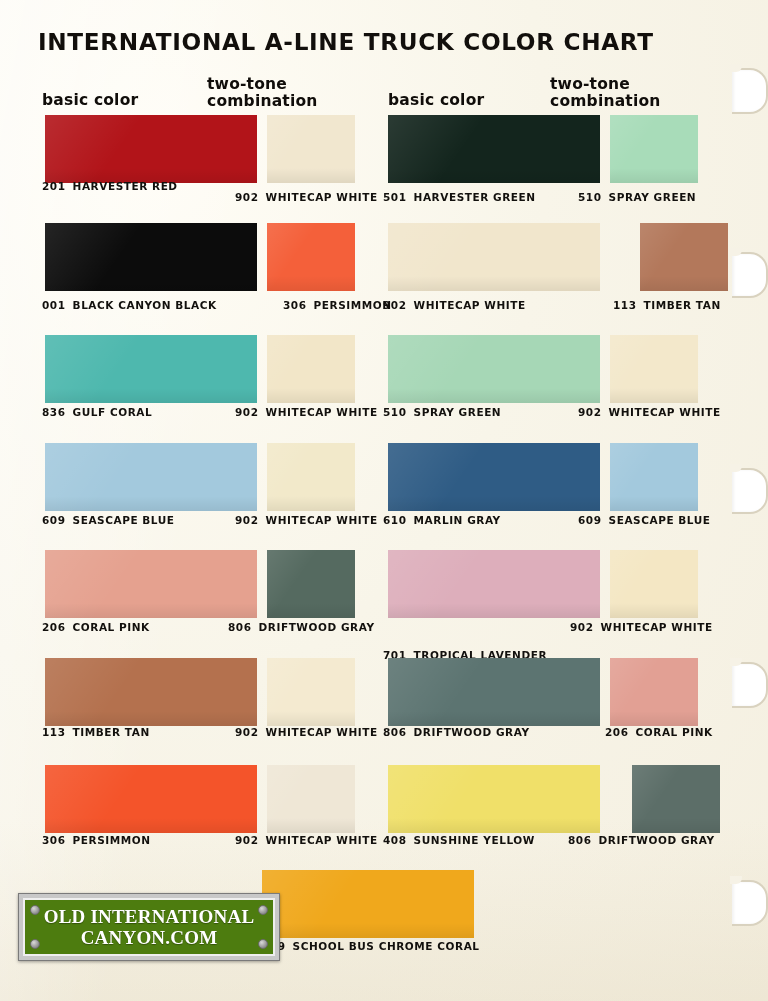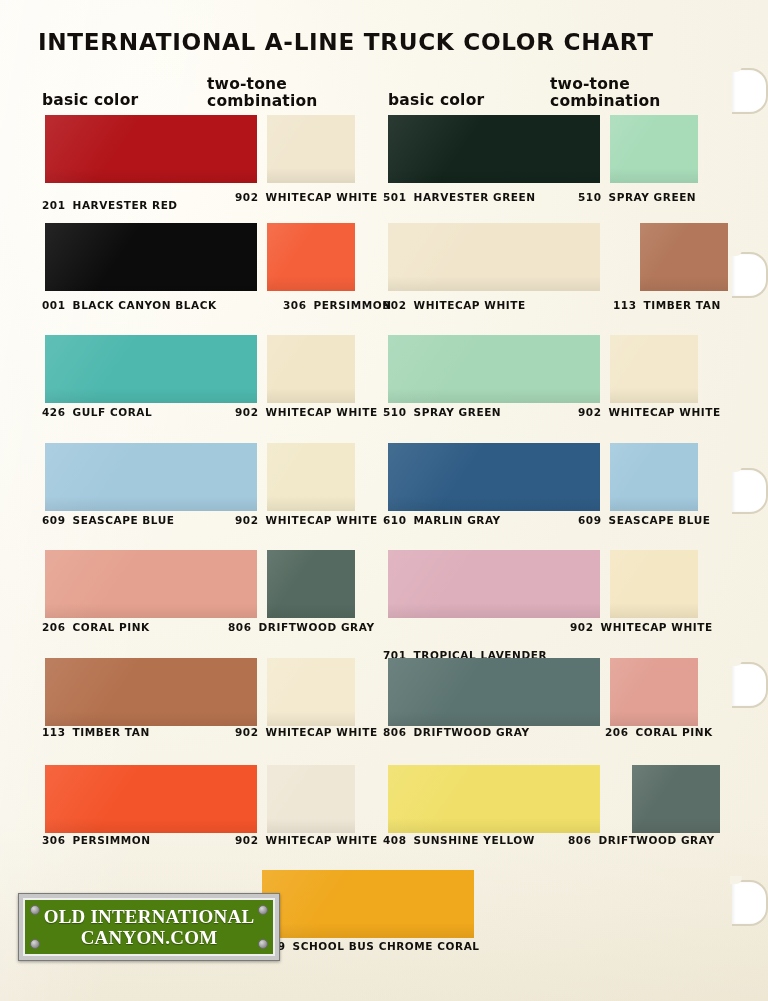--- a/index.html
+++ b/index.html
@@ -125,21 +125,21 @@
   <div class="hole" style="right:0px;top:468px;"></div>
   <div class="hole" style="right:0px;top:662px;"></div>
   <div class="hole" style="right:0px;top:880px;"></div>
 
   <div class="swatch sw-basic" style="left:45px;top:115px;">
     <div class="sw-inner" style="background-color: rgb(178, 20, 25);"></div>
   </div>
   <div class="swatch sw-tone" style="left:267px;top:115px;">
     <div class="sw-inner" style="background-color: rgb(241, 231, 207);"></div>
   </div>
-  <div class="lbl" style="left:42px;top:199px;">
+  <div class="lbl" style="left:42px;top:180px;">
     <span class="code">201</span><span>HARVESTER RED</span>
   </div>
   <div class="lbl" style="left:235px;top:191px;">
     <span class="code">902</span><span>WHITECAP WHITE</span>
   </div>
 
   <div class="swatch sw-basic" style="left:388px;top:115px;">
     <div class="sw-inner" style="background-color: rgb(19, 37, 29);"></div>
   </div>
   <div class="swatch sw-tone" style="left:610px;top:115px;">
@@ -178,21 +178,21 @@
     <span class="code">113</span><span>TIMBER TAN</span>
   </div>
 
   <div class="swatch sw-basic" style="left:45px;top:335px;">
     <div class="sw-inner" style="background-color: rgb(78, 184, 174);"></div>
   </div>
   <div class="swatch sw-tone" style="left:267px;top:335px;">
     <div class="sw-inner" style="background-color: rgb(242, 230, 200);"></div>
   </div>
   <div class="lbl" style="left:42px;top:406px;">
-    <span class="code">426</span><span>GULF CORAL</span>
+    <span class="code">836</span><span>GULF CORAL</span>
   </div>
   <div class="lbl" style="left:235px;top:406px;">
     <span class="code">902</span><span>WHITECAP WHITE</span>
   </div>
 
   <div class="swatch sw-basic" style="left:388px;top:335px;">
     <div class="sw-inner" style="background-color: rgb(166, 215, 182);"></div>
   </div>
   <div class="swatch sw-tone" style="left:610px;top:335px;">
     <div class="sw-inner" style="background-color: rgb(243, 232, 203);"></div>

